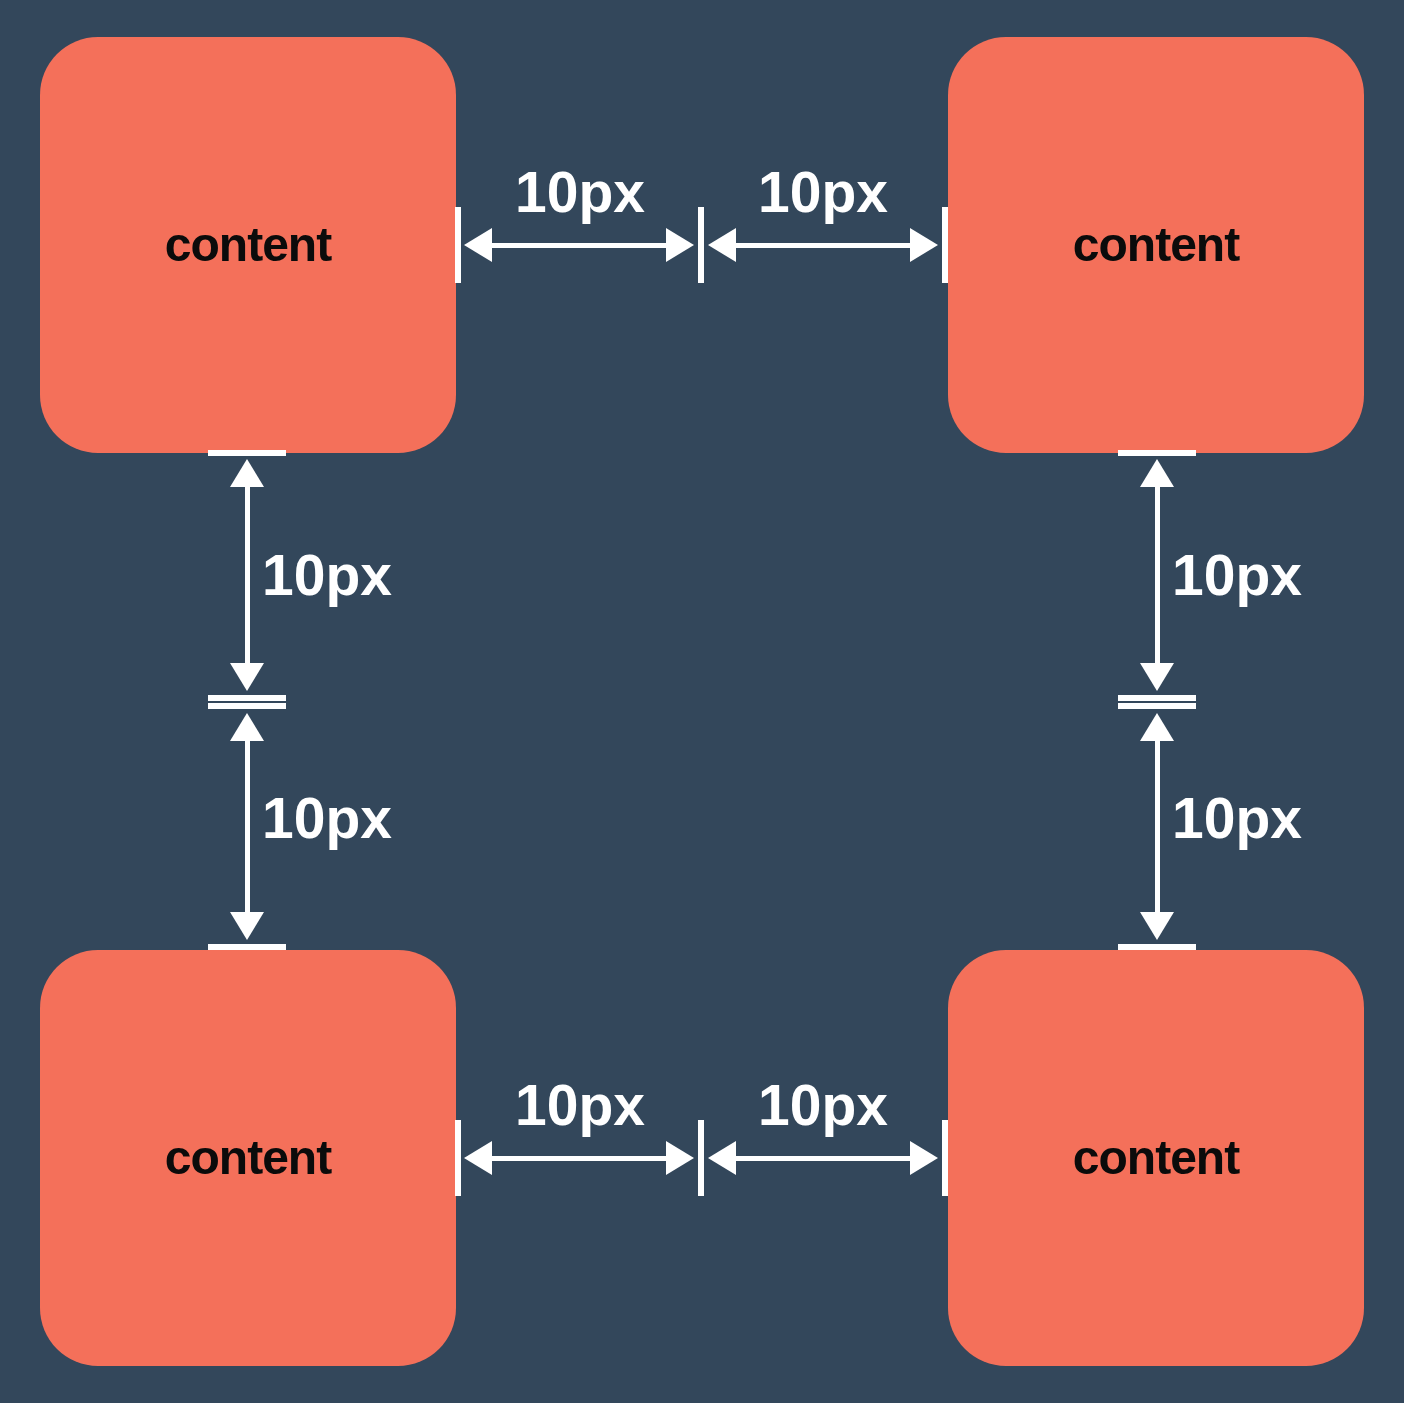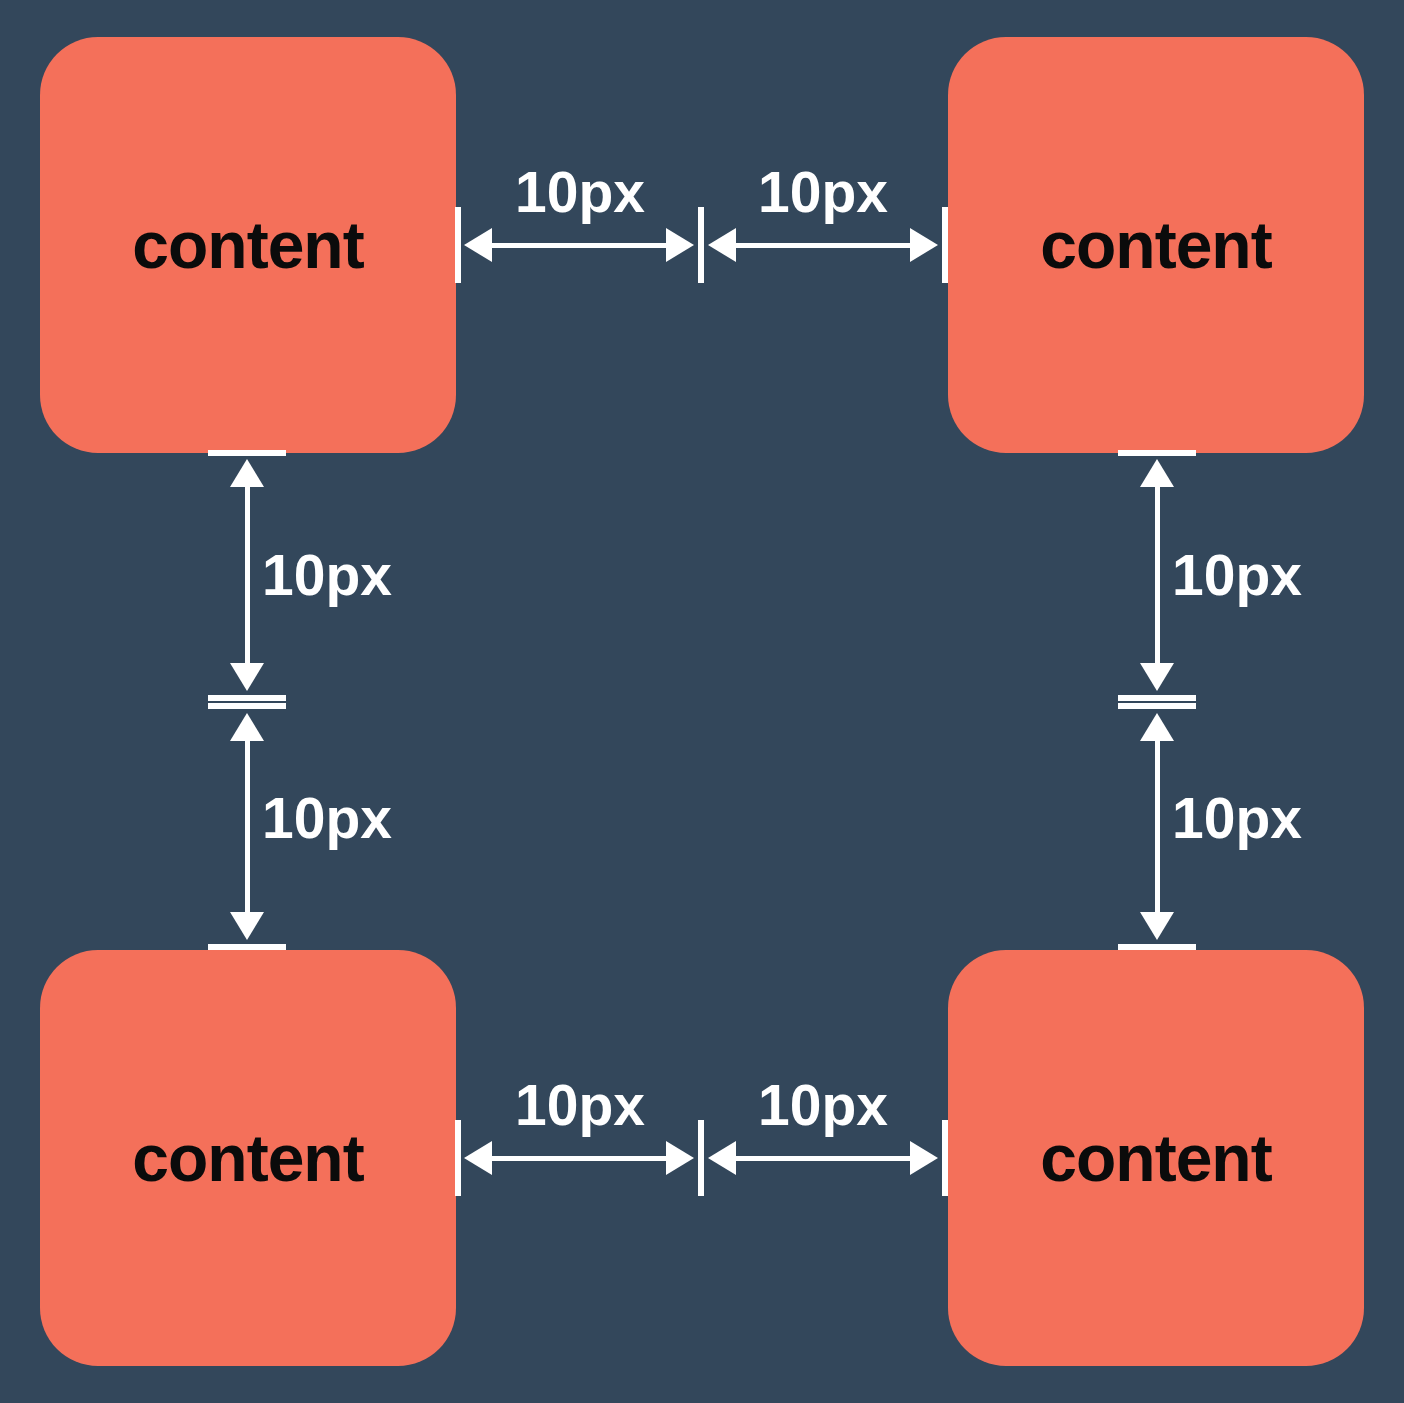--- a/index.html
+++ b/index.html
@@ -23,21 +23,21 @@
     width: 416px;
     height: 416px;
     background: var(--box-fill);
     border-radius: 58px;
     display: flex;
     align-items: center;
     justify-content: center;
   }
   .content-box .box-label {
     font-weight: 700;
-    font-size: 66px;
+    font-size: 48px;
     line-height: 1;
     color: var(--box-text);
     letter-spacing: -1px;
   }
   .box-tl { left: 40px;  top: 37px;  }
   .box-tr { left: 948px; top: 37px;  }
   .box-bl { left: 40px;  top: 950px; }
   .box-br { left: 948px; top: 950px; }
 
   

